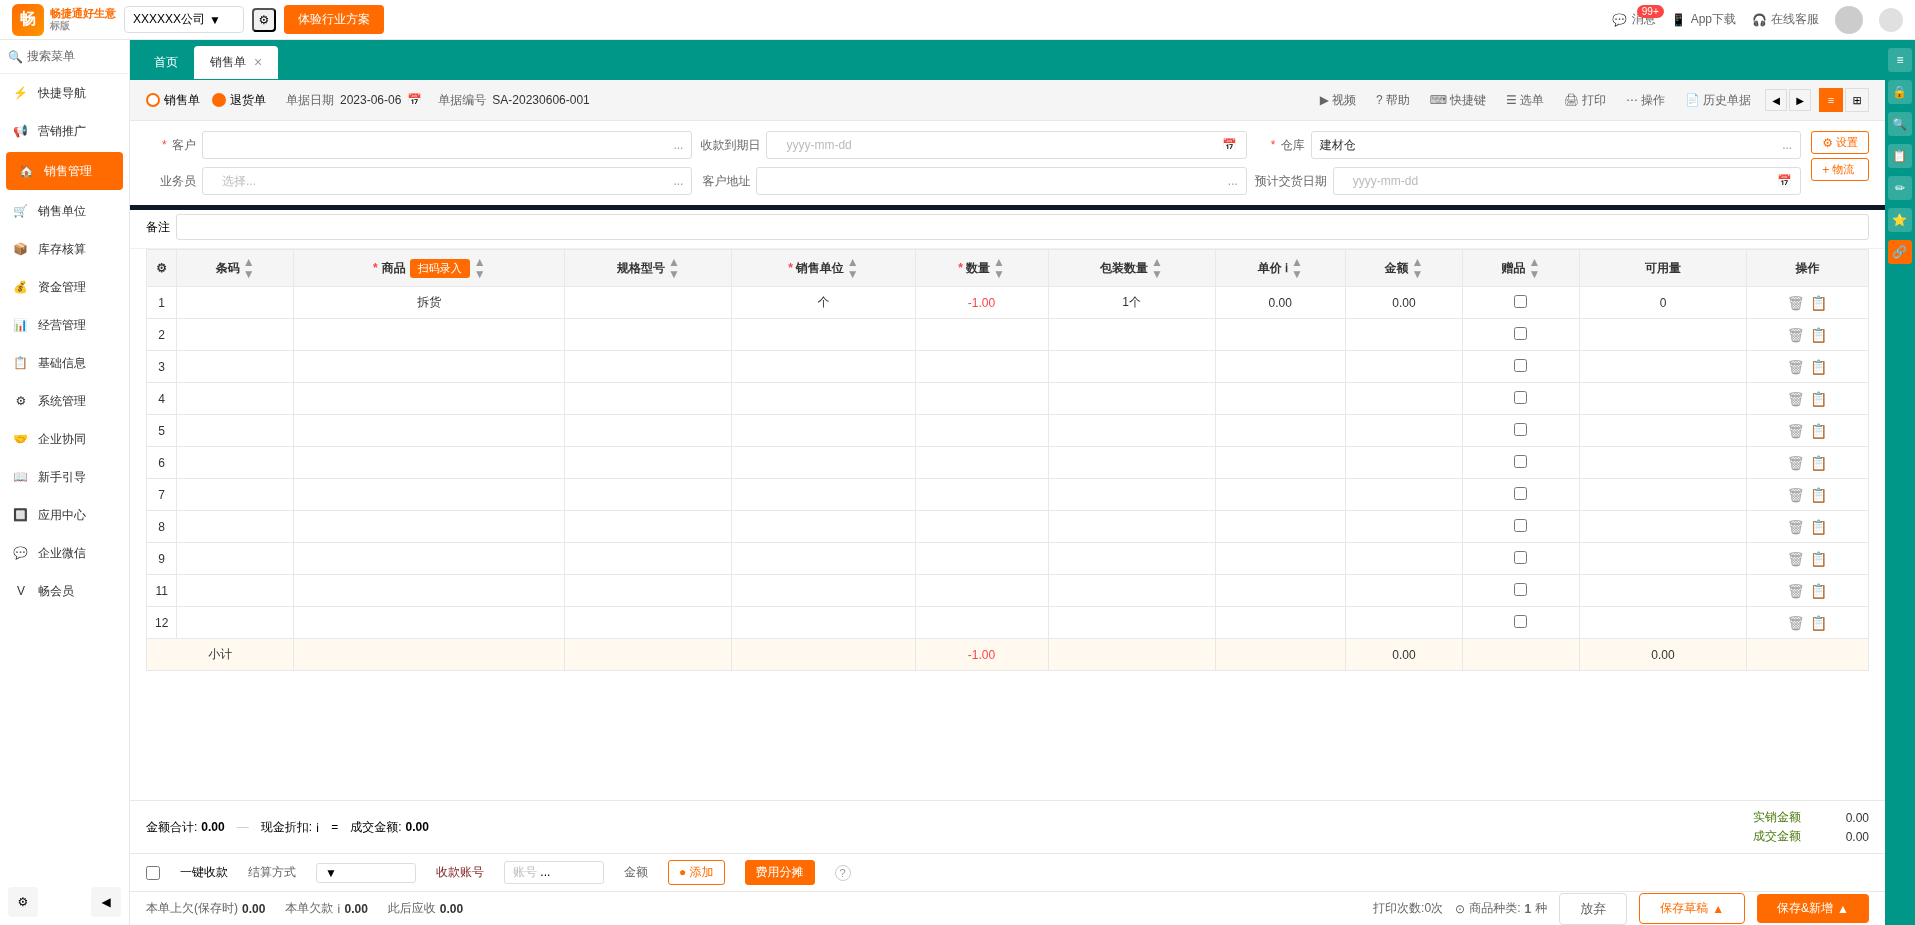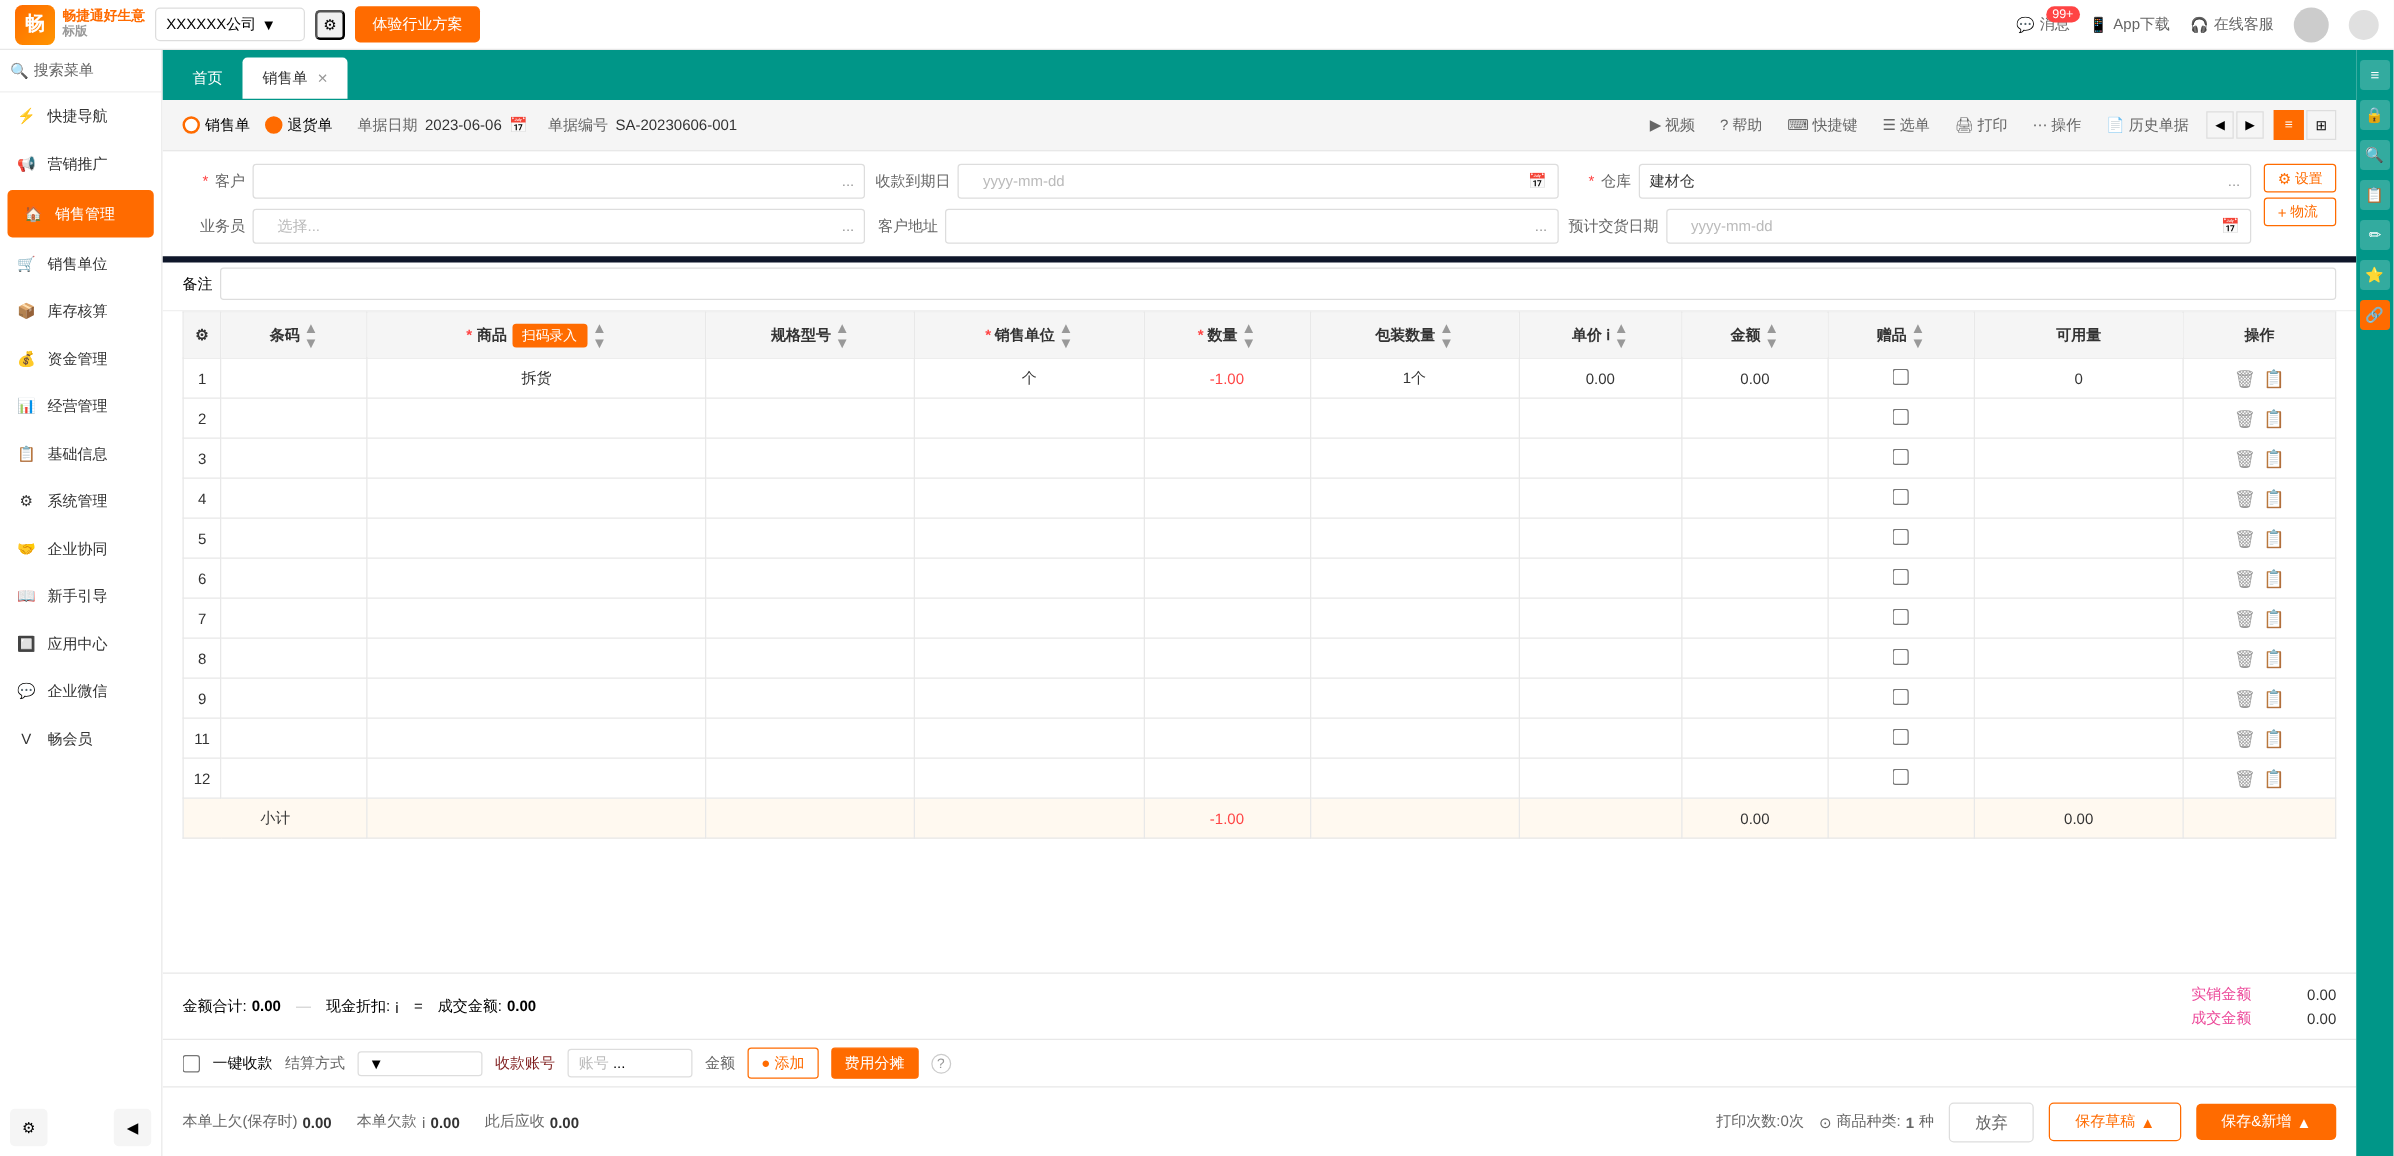--- a/index.html
+++ b/index.html
@@ -85,31 +85,31 @@
     .ops-cell { display: flex; align-items: center; justify-content: center; gap: 6px; }
     .icon-btn { color: #999; cursor: pointer; font-size: 14px; }
 
     
     .bottom-summary { padding: 8px 16px; border-top: 1px solid #e8e8e8; background: #fff; flex-shrink: 0; }
     .summary-row { display: flex; align-items: center; gap: 12px; }
     .summary-item { display: flex; align-items: center; gap: 4px; }
     .summary-divider { color: #ccc; }
     .result-section { margin-left: auto; display: flex; flex-direction: column; align-items: flex-end; gap: 2px; }
     .result-item { display: flex; align-items: center; gap: 8px; }
-    .result-label { color: #ec4899; }
+    .result-label { color: #4d7c0f; }
     .result-value { font-weight: 500; color: #333; min-width: 60px; text-align: right; }
 
     
-    .payment-row { padding: 6px 16px; border-top: 1px solid #e8e8e8; display: flex; align-items: center; gap: 10px; background: #fff; flex-shrink: 0; }
+    .payment-row { padding: 6px 16px; border-top: 1px solid #e8e8e8; display: flex; align-items: center; gap: 20px; background: #fff; flex-shrink: 0; }
     .payment-checkbox { width: 14px; height: 14px; }
     .payment-btn { background: white; border: 1px solid #ff6b00; color: #ff6b00; border-radius: 3px; padding: 3px 10px; cursor: pointer; }
     .payment-btn.active { background: #ff6b00; color: white; }
 
     
-    .footer { height: 56px; background: #fff; border-top: 1px solid #e8e8e8; display: flex; align-items: center; padding: 0 16px; gap: 20px; flex-shrink: 0; }
+    .footer { height: 34px; background: #fff; border-top: 1px solid #e8e8e8; display: flex; align-items: center; padding: 0 16px; gap: 20px; flex-shrink: 0; }
     .footer-item { display: flex; align-items: center; gap: 4px; color: #666; }
     .footer-item strong { color: #333; }
     .footer-right { margin-left: auto; display: flex; align-items: center; gap: 12px; }
     .footer-btn { padding: 6px 20px; border-radius: 4px; cursor: pointer; font-size: 13px; }
     .discard-btn { background: white; border: 1px solid #ddd; color: #666; }
     .draft-btn { background: white; border: 1px solid #ff6b00; color: #ff6b00; display: flex; align-items: center; gap: 4px; }
     .save-new-btn { background: #ff6b00; color: white; border: none; display: flex; align-items: center; gap: 4px; }
     .print-count { color: #666; }
     .product-type { color: #666; display: flex; align-items: center; gap: 4px; }
 

